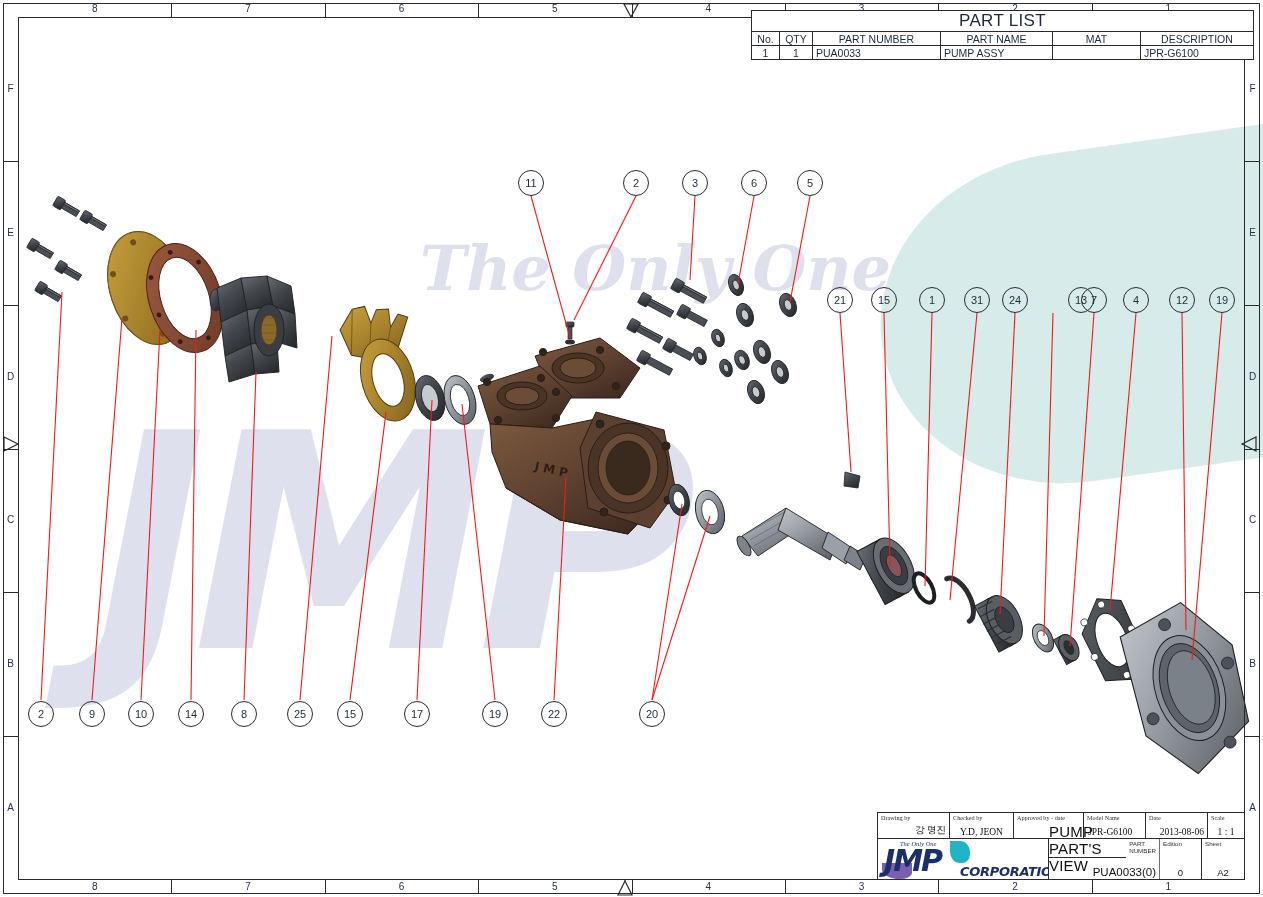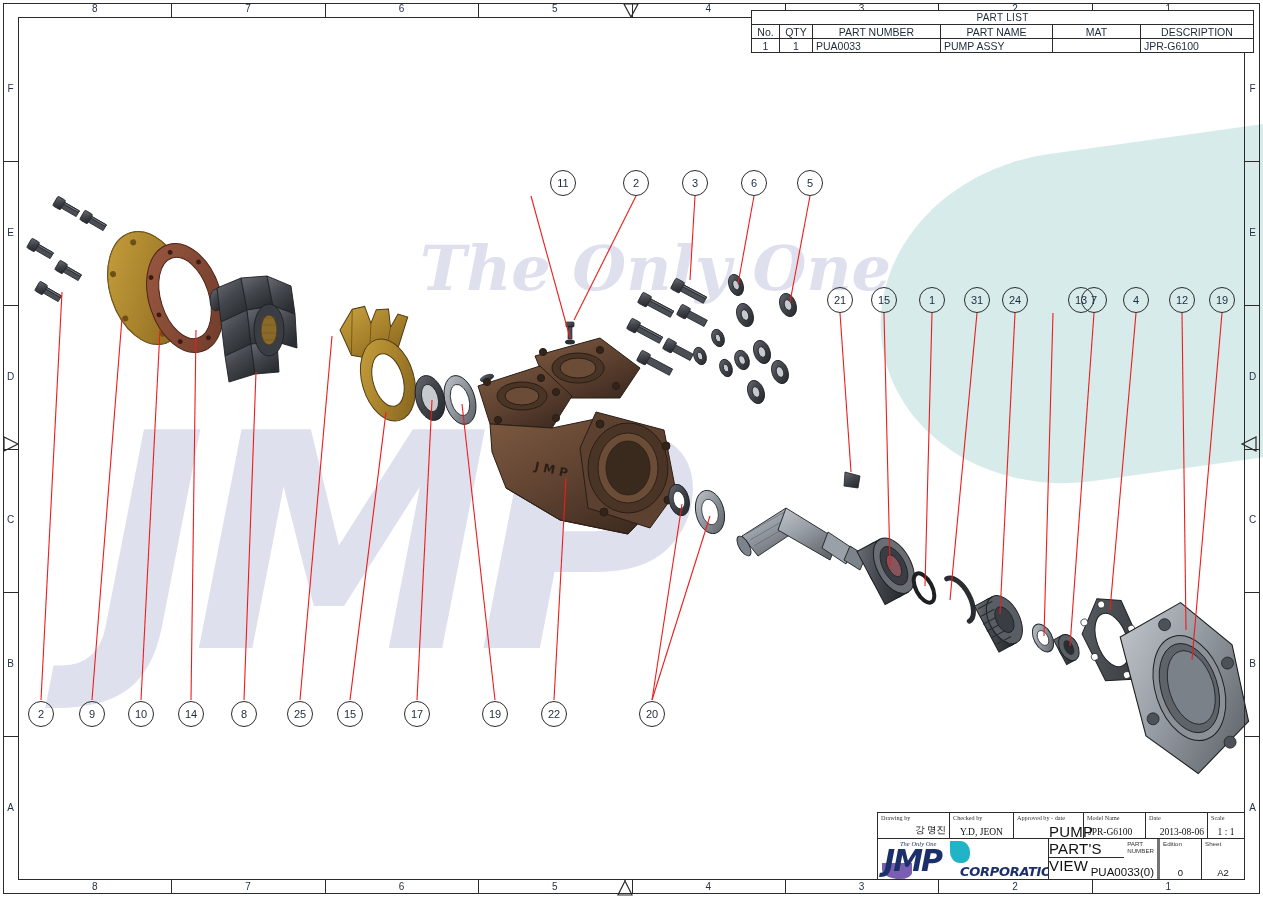--- a/index.html
+++ b/index.html
@@ -77,21 +77,21 @@
     z-index: 8;
     font-size: 10.5px; color: #1d2b3a;
   }
   .partlist td, .partlist th {
     border: 1px solid #2b2b2b;
     height: 14px;
     padding: 0 3px;
     font-weight: normal;
     white-space: nowrap;
   }
-  .partlist .pl-title { text-align: center; font-size: 10px; letter-spacing: .3px; }
+  .partlist .pl-title { text-align: center; font-size: 17px; letter-spacing: .3px; }
   .partlist .pl-head { text-align: center; }
   .partlist .c-no { width: 28px; text-align: center; }
   .partlist .c-qty { width: 33px; text-align: center; }
   .partlist .c-pn { width: 128px; }
   .partlist .c-name { width: 112px; }
   .partlist .c-mat { width: 88px; }
   .partlist .c-desc { width: auto; }
   .partlist .pl-head.c-pn, .partlist .pl-head.c-name,
   .partlist .pl-head.c-mat, .partlist .pl-head.c-desc { text-align: center; }
 
@@ -137,21 +137,21 @@
     width: 171px; border-right: 1.4px solid #2b2b2b;
     position: relative; overflow: hidden;
   }
   .tb-right { flex: 1; display: flex; flex-direction: row; }
   .tb-drawtitle {
     height: 19px; border-bottom: 1px solid #2b2b2b;
     display: flex; align-items: center; justify-content: center;
     font-size: 15px; color: #111; letter-spacing: .2px;
   }
   .tb-pnrow { flex: 1; display: flex; }
-  .tb-pn { flex: 1; border-right: 3px solid #737373; position: relative; padding: 1px 3px; }
+  .tb-pn { flex: 1; border-right: 1px solid #737373; position: relative; padding: 1px 3px; }
   .tb-ed { width: 42px; border-right: 1px solid #2b2b2b; position: relative; padding: 1px 3px; }
   .tb-sh { width: 42px; position: relative; padding: 1px 3px; }
 
   
   .logo-tag {
     position: absolute; left: 22px; top: 1px;
     font-size: 6.5px; font-style: italic; color: #1b2f6b;
     font-family: "Liberation Serif", serif;
   }
   .logo-jmp {
@@ -655,21 +655,21 @@
           <td class="c-qty">1</td>
           <td class="c-pn">PUA0033</td>
           <td class="c-name">PUMP ASSY</td>
           <td class="c-mat"></td>
           <td class="c-desc">JPR-G6100</td>
         </tr>
       </tbody>
   </table>
 
   <div id="balloon-host">
-      <div class="balloon" style="left:518px; top:170px;margin-left:32px;">11</div>
+      <div class="balloon" style="left:518px; top:170px;">11</div>
       <div class="balloon" style="left:623px; top:170px;">2</div>
       <div class="balloon" style="left:682px; top:170px;">3</div>
       <div class="balloon" style="left:741px; top:170px;">6</div>
       <div class="balloon" style="left:797px; top:170px;">5</div>
       <div class="balloon" style="left:827px; top:287px;">21</div>
       <div class="balloon" style="left:871px; top:287px;">15</div>
       <div class="balloon" style="left:919px; top:287px;">1</div>
       <div class="balloon" style="left:964px; top:287px;">31</div>
       <div class="balloon" style="left:1002px; top:287px;">24</div>
       <div class="balloon" style="left:1068px; top:287px;">13</div>

